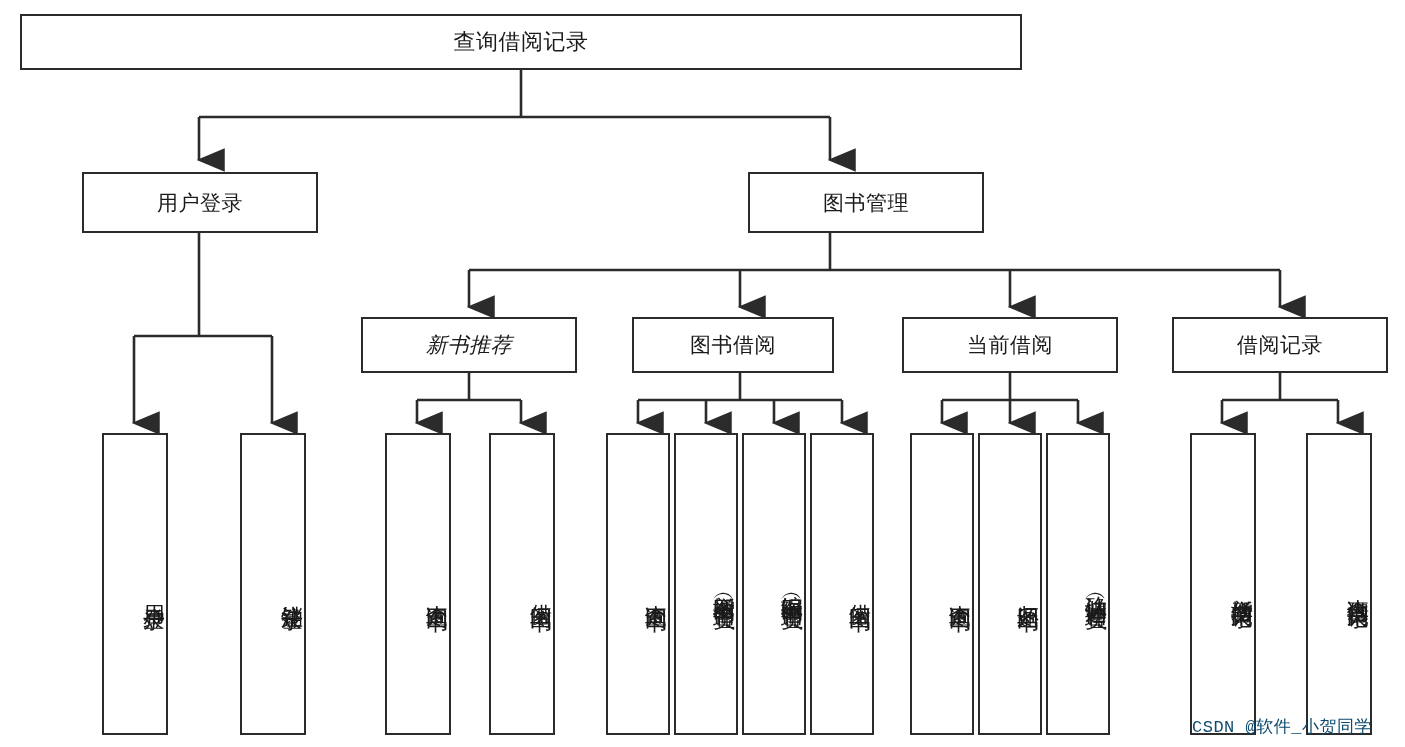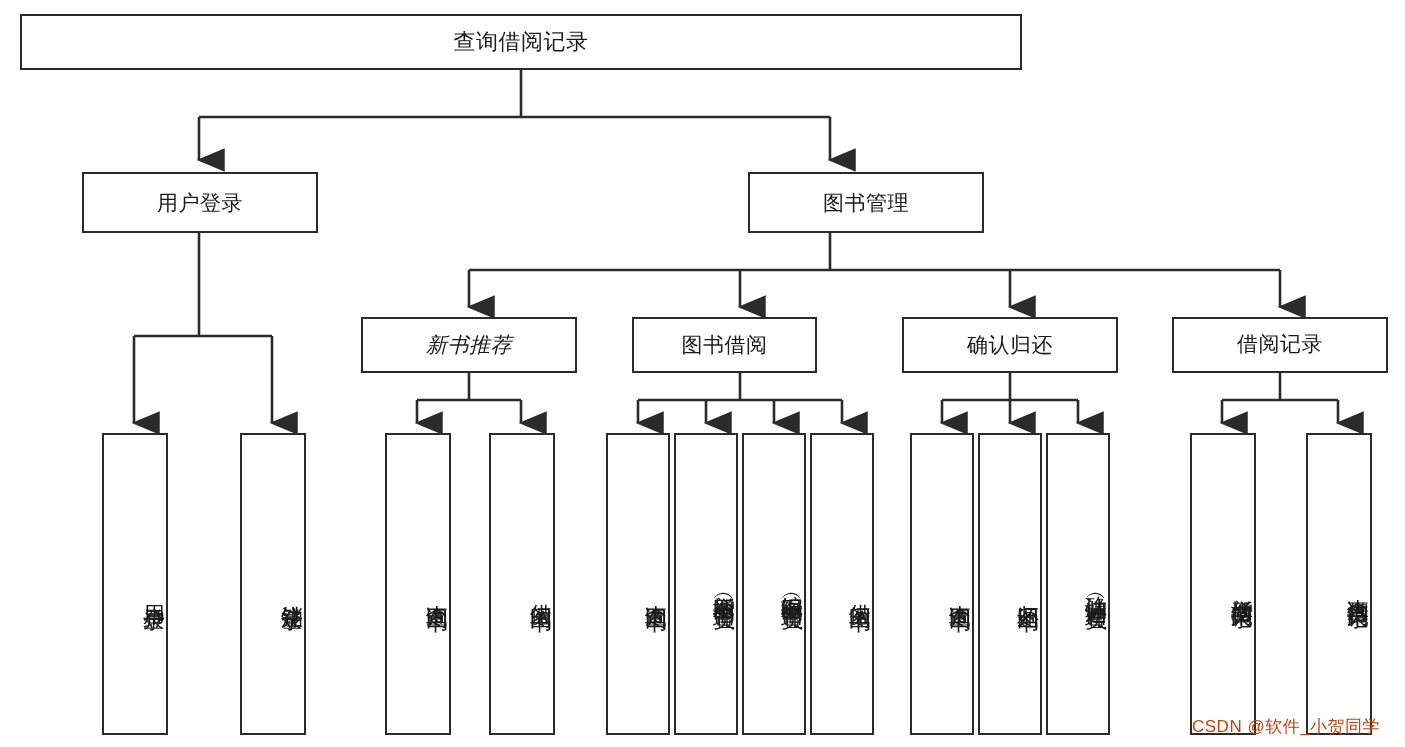--- a/index.html
+++ b/index.html
@@ -55,23 +55,24 @@
     align-items: flex-start;
     padding-top: 14px;
     justify-content: center;
   }
   .node-v.tall {
     padding-top: 6px;
   }
   .watermark {
     position: absolute;
     font-size: 17px;
-    color: #c2410c;
+    color: #0c4a6e;
     white-space: nowrap;
     letter-spacing: 0.5px;
+    font-family: Liberation Mono, monospace;
   }
 </style>
 </head>
 <body>
 
 <div id="canvas">
 
   <svg class="wires" viewBox="0 0 1405 747">
     <defs>
       <marker id="arrow" viewBox="0 0 10 12" refX="5" refY="11" markerWidth="9" markerHeight="11" orient="auto-start-reverse">
@@ -121,23 +122,23 @@
       <path d="M 1338 400 L 1338 423" marker-end="url(#arrow)"></path>
     </g>
   </svg>
 
   <div class="node node-h node-root" style="left:20px; top:14px; width:1002px; height:56px;">查询借阅记录</div>
 
   <div class="node node-h" style="left:82px; top:172px; width:236px; height:61px;">用户登录</div>
   <div class="node node-h" style="left:712px; top:172px; width:236px; height:61px;margin-left:36px;">图书管理</div>
 
   <div class="node node-h" style="left:361px; top:317px; width:216px; height:56px;font-style:italic;">新书推荐</div>
-  <div class="node node-h" style="left:632px; top:317px; width:185px; height:56px;">图书借阅</div>
-  <div class="node node-h" style="left:902px; top:317px; width:216px; height:56px;">确认归还</div>
-  <div class="node node-h" style="left:1172px; top:317px; width:216px; height:56px;font-family:Liberation Serif, serif;">借阅记录</div>
+  <div class="node node-h" style="left:632px; top:317px; width:202px; height:56px;">图书借阅</div>
+  <div class="node node-h" style="left:902px; top:317px; width:216px; height:56px;">当前借阅</div>
+  <div class="node node-h" style="left:1172px; top:317px; width:216px; height:56px;">借阅记录</div>
 
   <div class="node node-v" style="left:102px; top:433px; width:66px; height:302px;">用户登录</div>
   <div class="node node-v" style="left:240px; top:433px; width:66px; height:302px;">注销登录</div>
 
   <div class="node node-v" style="left:385px; top:433px; width:66px; height:302px;">查询图书</div>
   <div class="node node-v" style="left:489px; top:433px; width:66px; height:302px;">借阅图书</div>
 
   <div class="node node-v" style="left:606px; top:433px; width:64px; height:302px;">查询图书</div>
   <div class="node node-v tall" style="left:674px; top:433px; width:64px; height:302px;">新增图书（管理员）</div>
   <div class="node node-v tall" style="left:742px; top:433px; width:64px; height:302px;">编辑图书（管理员）</div>

